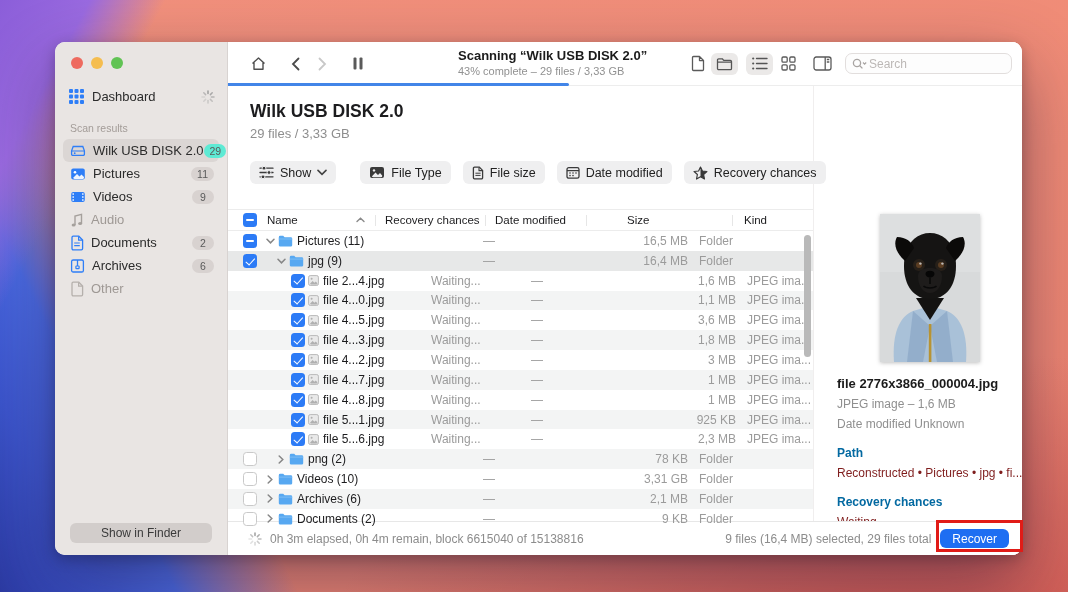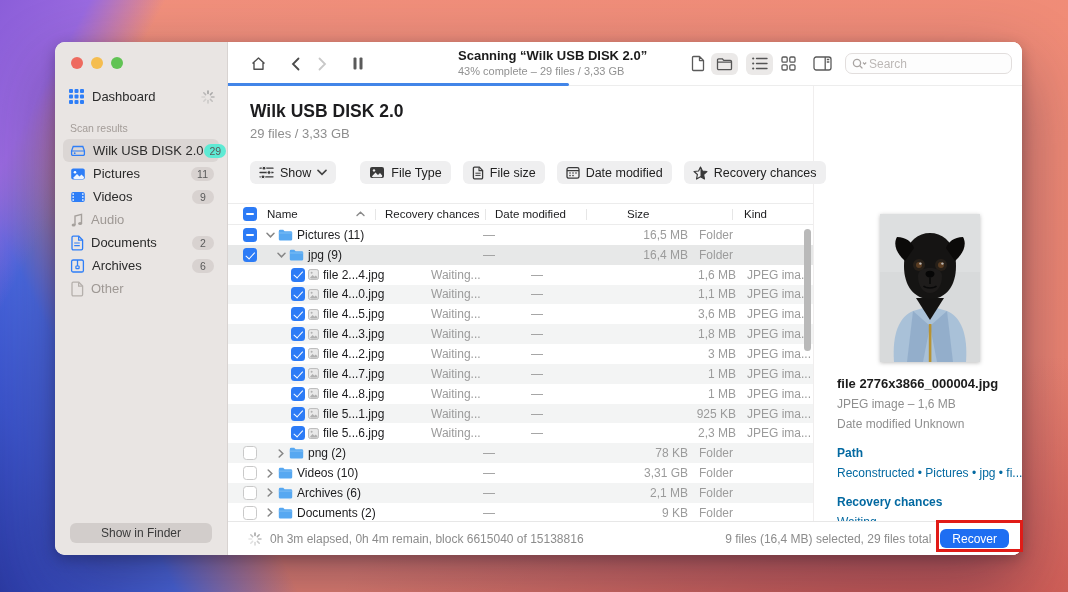--- a/index.html
+++ b/index.html
@@ -46,21 +46,21 @@
     background:#fdfdfd;display:flex;align-items:center;box-sizing:border-box;padding:0 6px;}
   .search input{border:none;outline:none;background:transparent;font-size:12px;color:#555;width:100%;font-family:inherit;}
   .search input::placeholder{color:#bcb8b6;}
   .progress-track{position:absolute;left:0;bottom:-1px;width:100%;height:3px;}
   .progress-bar{height:3px;background:#4285e8;border-radius:0 2px 2px 0;}
   .middle{flex:1;display:flex;min-height:0;}
   .content{width:585px;flex:none;position:relative;display:flex;flex-direction:column;}
   .content-header{padding:15px 0 0 22px;}
   .page-title{font-size:17.5px;font-weight:bold;color:#1c1c1e;}
   .page-sub{font-size:13px;color:#8e8e8e;margin-top:4px;}
-  .filters{display:flex;margin:20px 0 6px 22px;}
+  .filters{display:flex;margin:20px 0 12px 22px;}
   .chip{display:flex;align-items:center;height:23px;background:#efeff0;border-radius:6px;padding:0 9px;margin-right:12px;color:#222;}
   .chip .chip-label{font-size:12.5px;margin-left:6px;white-space:nowrap;}
   .chip .chev-dn{margin-left:6px;color:#555;}
   .chip-divider{width:1px;height:20px;background:#dcdcdc;margin-right:12px;}
   
   .table{margin-top:13px;flex:1;position:relative;}
   .thead{display:flex;align-items:center;height:20px;border-top:1px solid #ececec;border-bottom:1px solid #ececec;font-size:11.5px;color:#1c1c1e;}
   .trow{display:flex;align-items:center;height:19.85px;font-size:12px;color:#1c1c1e;}
   .trow.shade{background:#f3f4f4;}
   .trow.sel{background:#e7e8e8;}
@@ -84,21 +84,21 @@
   .ind2{padding-left:48px;}
   .name-icn{margin:0 4px 0 3px;}
   .row-name{white-space:nowrap;}
   .scrollbar{position:absolute;right:2px;top:26px;width:7px;height:122px;border-radius:4px;background:#b9b9b9;}
   
   .preview{flex:1;border-left:1px solid #f0eeee;display:flex;flex-direction:column;box-sizing:border-box;padding:128px 14px 0 23px;}
   .pv-img{width:100px;height:148px;margin:0 auto;box-shadow:0 1px 4px rgba(0,0,0,.25);flex:none;}
   .pv-name{font-size:13px;font-weight:bold;color:#1b1b1b;margin-top:14px;white-space:nowrap;}
   .pv-meta{font-size:12px;color:#8f8f8f;margin-top:6px;}
   .pv-h{font-size:12px;font-weight:bold;color:#0369a1;margin-top:15px;}
-  .pv-v{font-size:12px;color:#0369a1;margin-top:6px;white-space:nowrap;}
+  .pv-v{font-size:12px;color:#7f1d1d;margin-top:6px;white-space:nowrap;}
   
   .footer{height:33px;flex:none;border-top:1px solid #e7e7e7;display:flex;align-items:center;background:#fff;}
   .ft-status{display:flex;align-items:center;margin-left:20px;font-size:12px;color:#8c8c8c;}
   .ft-status .spin{margin-right:8px;}
   .ft-sel{margin-left:auto;font-size:12px;color:#8c8c8c;white-space:nowrap;}
   .recover-btn{margin:0 13px 0 9px;height:19px;padding:0 12px;background:#1e6ef2;color:#fff;border:none;border-radius:6px;
     font-size:12px;font-family:inherit;display:flex;align-items:center;}
   .annotation{position:absolute;left:936px;top:520px;width:87px;height:32px;border:3px solid #e11b17;box-sizing:border-box;z-index:50;}
   svg{display:block;}
 </style>

